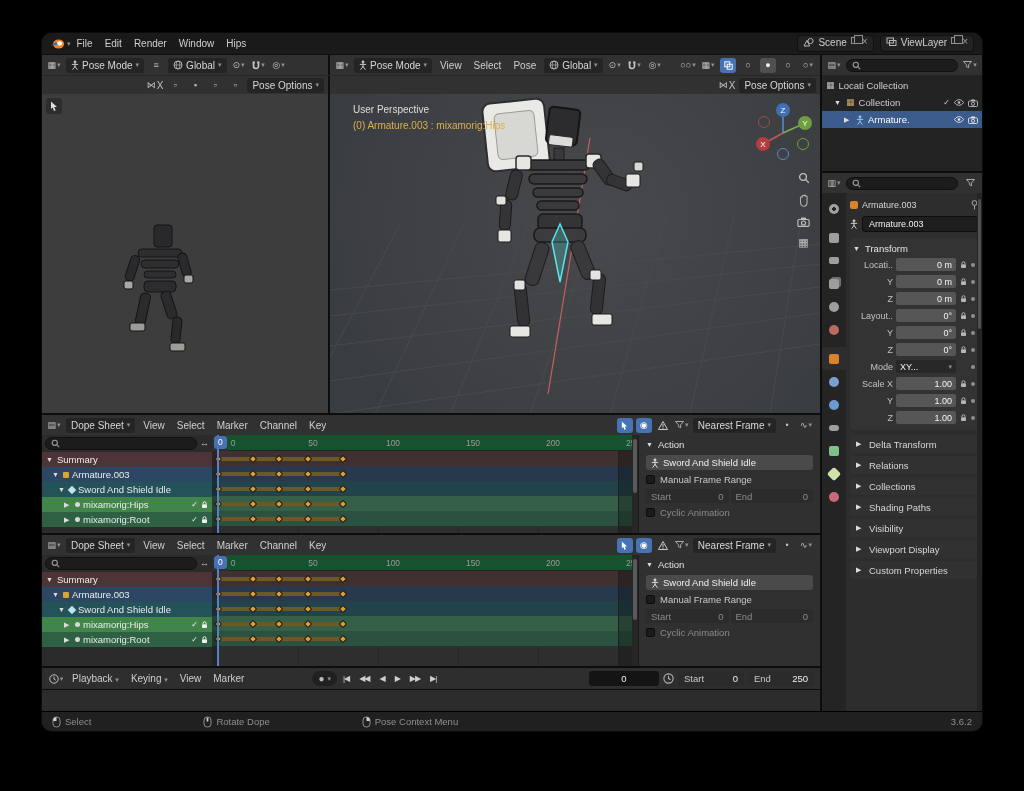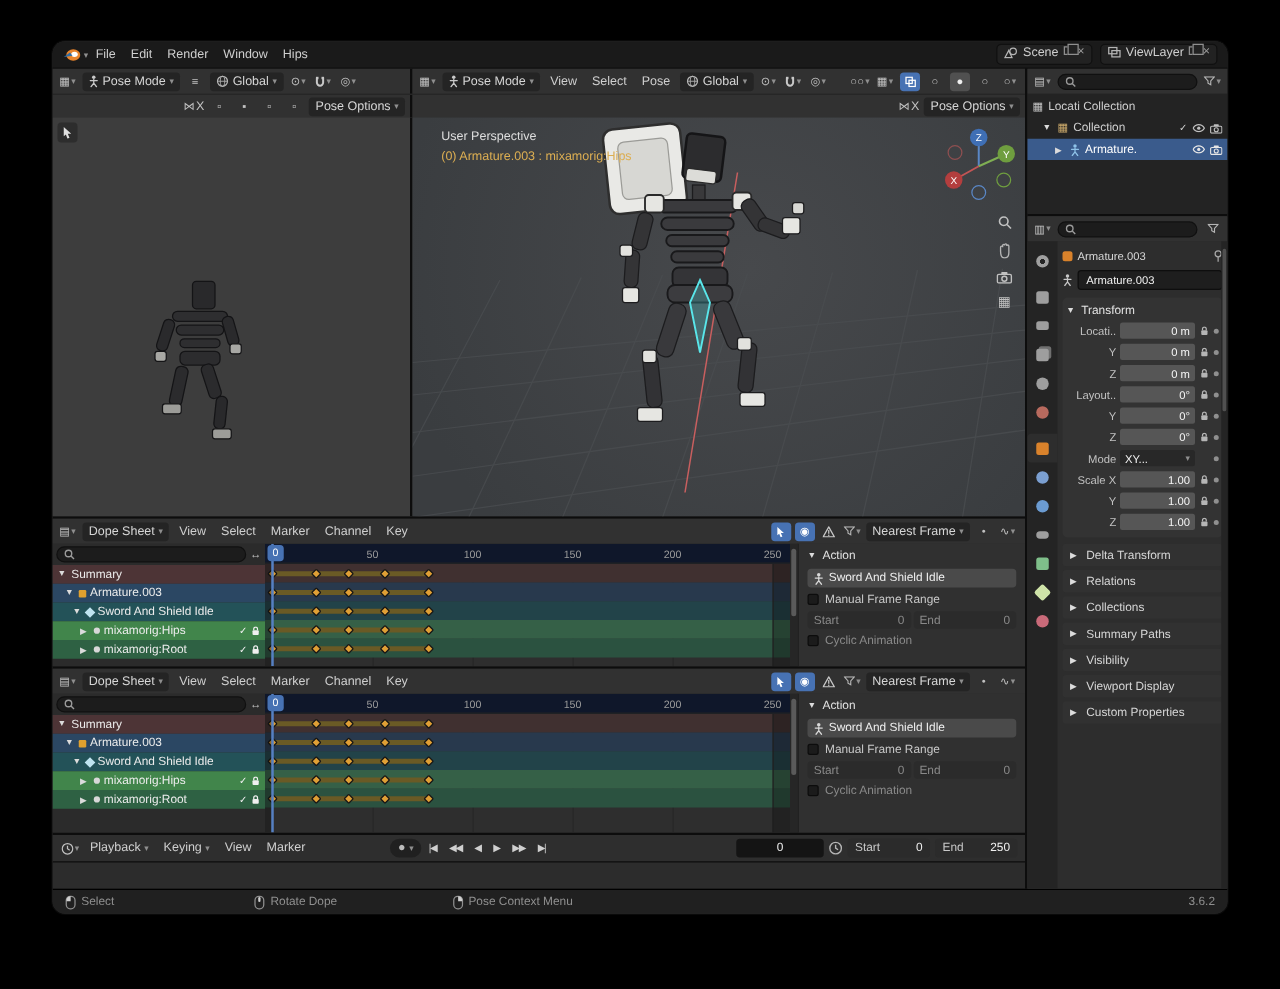--- a/index.html
+++ b/index.html
@@ -68,21 +68,21 @@
   .c-sum{background:#4d3436}
   .c-obj{background:#2b4763;padding-left:10px}
   .c-act{background:#235258;padding-left:16px}
   .c-hips{background:#41854b;padding-left:22px}
   .c-root{background:#2e6143;padding-left:22px}
   .chr{margin-left:auto;display:flex;gap:3px;align-items:center;font-size:8px;color:#f0f0f0}
   .ch-dot{width:5px;height:5px;border-radius:50%;background:#d8d8d8;flex:0 0 auto}
   .ch-sq{width:6px;height:6px;background:#e0a12f;border-radius:1px;flex:0 0 auto}
   .ch-di{width:6px;height:6px;background:#bfe3ef;transform:rotate(45deg);flex:0 0 auto}
   .ds-timeline{flex:1;position:relative;background:#2e2e2e;overflow:hidden;min-width:0}
-  .ds-ruler{position:absolute;left:0;right:0;top:0;height:16px;background:#0f172a;border-bottom:1px solid #232323;z-index:3}
+  .ds-ruler{position:absolute;left:15px;right:0;top:0;height:16px;background:#14532d;border-bottom:1px solid #232323;z-index:3}
   .tick{position:absolute;top:3px;transform:translateX(-50%);font-size:8.5px;color:#9a9a9a}
   .gl{position:absolute;top:16px;bottom:0;width:1px;background:#272727;z-index:1}
   .ds-rows{position:absolute;left:0;right:0;top:16px;z-index:2}
   .trow{height:15px;position:relative}
   .t-sum{background:#403030}.t-obj{background:#28394d}.t-act{background:#224349}.t-hips{background:#356047}.t-root{background:#2b5240}
   .kf{position:absolute;top:50%;width:6px;height:6px;background:#df9f35;border:1px solid #171717;transform:translate(-50%,-50%) rotate(45deg);border-radius:1px}
   .kf-bar{position:absolute;top:50%;height:4px;transform:translateY(-50%);background:#6a5a25}
   .out-left{position:absolute;left:0;top:16px;bottom:0;width:6px;background:rgba(12,12,12,.35);z-index:3}
   .out-right{position:absolute;left:406px;top:16px;bottom:0;right:0;background:rgba(12,12,12,.35);border-left:1px solid #202020;z-index:3}
   .playhead{position:absolute;top:0;bottom:0;width:2px;background:#5680c2;z-index:4}
@@ -1176,21 +1176,21 @@
             <div class="sect">
                 <span class="tri">▶</span>
                 <span>Relations</span>
               </div>
             <div class="sect">
                 <span class="tri">▶</span>
                 <span>Collections</span>
               </div>
             <div class="sect">
                 <span class="tri">▶</span>
-                <span>Summary Paths</span>
+                <span>Shading Paths</span>
               </div>
             <div class="sect">
                 <span class="tri">▶</span>
                 <span>Visibility</span>
               </div>
             <div class="sect">
                 <span class="tri">▶</span>
                 <span>Viewport Display</span>
               </div>
             <div class="sect">

